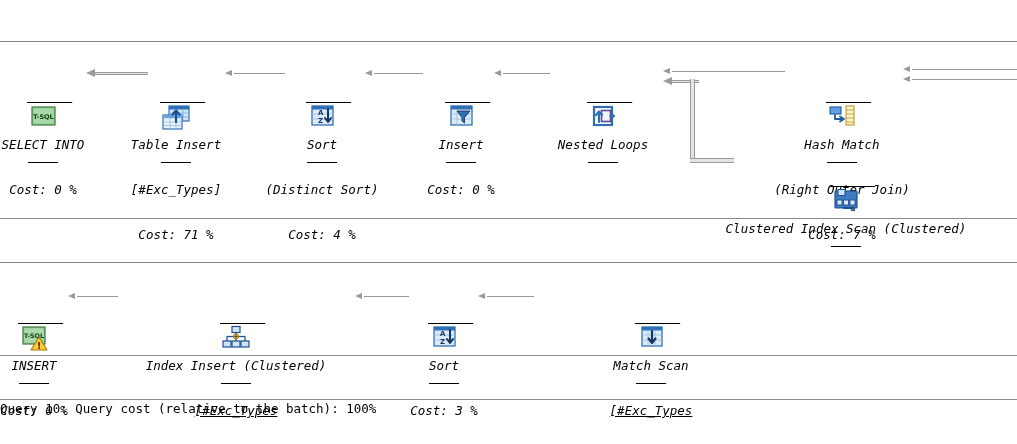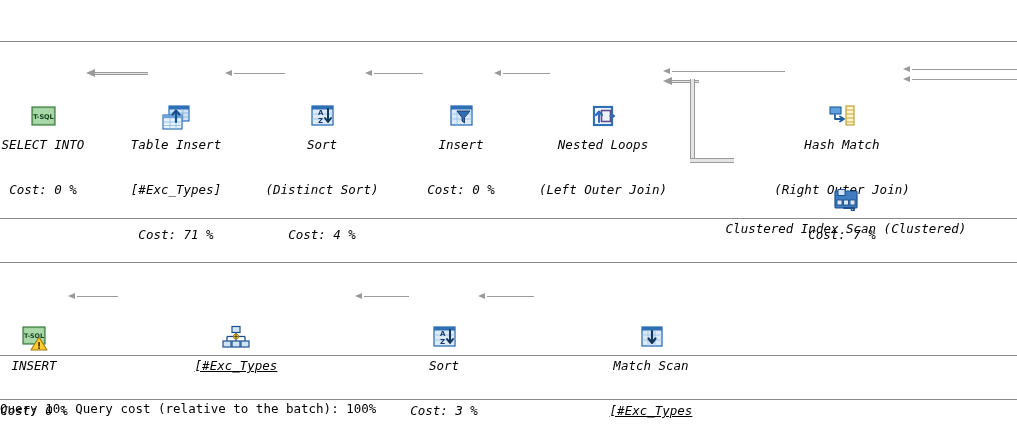--- a/index.html
+++ b/index.html
@@ -62,20 +62,21 @@
     font-size: 12.5px;
     line-height: 15px;
     color: #000000;
   }
   .node .ico {
     display: block;
     margin: 0 auto 3px auto;
     width: 32px;
     height: 30px;
     position: relative;
+    text-decoration: underline;
   }
   .node .lbl { display: block; font-style: italic; }
   .node .lbl.u { text-decoration: underline; }
 
   
   .ico svg { display: block; }
 
   
   .arrow {
     position: absolute;
@@ -258,21 +259,20 @@
   <div class="node" style="left:531px;top:2px;width:144px;">
     <span class="ico">
       <svg width="32" height="30" viewBox="0 0 32 30">
         <rect x="7" y="3" width="18" height="18" fill="none" stroke="#2f6fb5" stroke-width="2.2"></rect>
         <rect x="14.5" y="6.5" width="9" height="11" fill="#f2f2fa" stroke="#5b4a8c" stroke-width="1.6"></rect>
         <path d="M12 18 L12 8 M9 11 L12 7.5 L15 11" fill="none" stroke="#2f6fb5" stroke-width="2.2" stroke-linecap="round" stroke-linejoin="round"></path>
         <path d="M23 12 L27 12 M25 10 L27.5 12 L25 14" fill="none" stroke="#2f6fb5" stroke-width="1.6" stroke-linecap="round" stroke-linejoin="round"></path>
       </svg>
     </span>
     <span class="lbl">Nested Loops</span>
-    <span class="lbl">(Left Outer Join)</span>
   </div>
 
   <div class="node" style="left:770px;top:2px;width:144px;">
     <span class="ico">
       <svg width="32" height="30" viewBox="0 0 32 30">
         <rect x="20" y="2" width="8" height="19" fill="#fff4c4" stroke="#b99a2e" stroke-width="1.1"></rect>
         <g stroke="#b99a2e" stroke-width="0.8">
           <line x1="20" y1="6" x2="28" y2="6"></line>
             <line x1="20" y1="10" x2="28" y2="10"></line>
           <line x1="20" y1="14" x2="28" y2="14"></line>
@@ -355,20 +355,21 @@
           <line x1="16" y1="7.5" x2="16" y2="11.5"></line>
           <line x1="7" y1="11.5" x2="25" y2="11.5"></line>
           <line x1="7" y1="11.5" x2="7" y2="16"></line>
           <line x1="16" y1="11.5" x2="16" y2="16"></line>
           <line x1="25" y1="11.5" x2="25" y2="16"></line>
         </g>
         <circle cx="16" cy="11.5" r="2.6" fill="#ffd34d" stroke="#8f6f12" stroke-width="0.9"></circle>
         <path d="M16 9.8 L16 13.2 M14.3 11.5 L17.7 11.5" stroke="#5b4400" stroke-width="1.1"></path>
       </svg>
     </span>
+    <span class="lbl">Index Insert (Clustered)</span>
     <span class="lbl u">[#Exc_Types</span>
     
   </div>
 
   <div class="node" style="left:409px;top:2px;width:70px;">
     <span class="ico">
       <svg width="32" height="30" viewBox="0 0 32 30">
         <rect x="6" y="2" width="21" height="19" fill="#dceaf8" stroke="#2f6fb5" stroke-width="1.3"></rect>
         <rect x="6" y="2" width="21" height="3.5" fill="#2f6fb5"></rect>
         <g stroke="#95bfe4" stroke-width="0.8">

